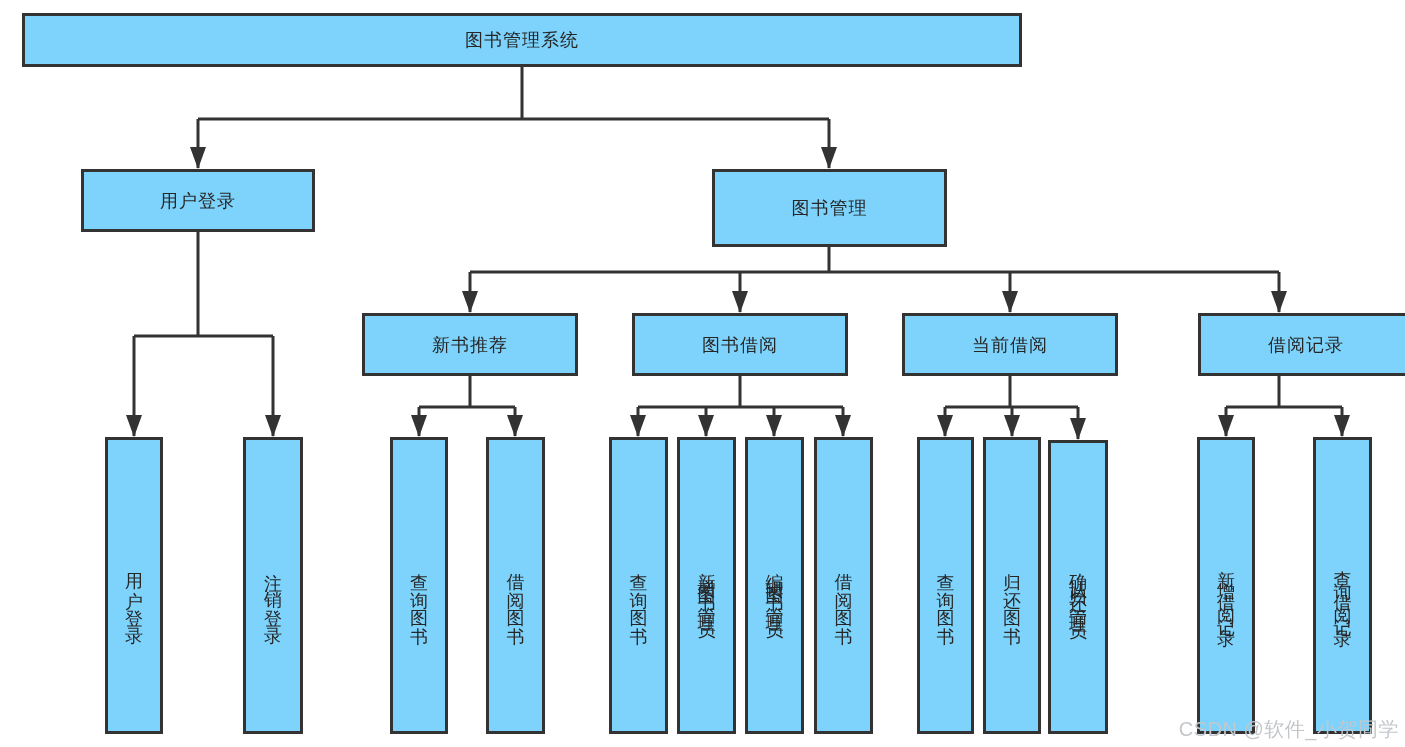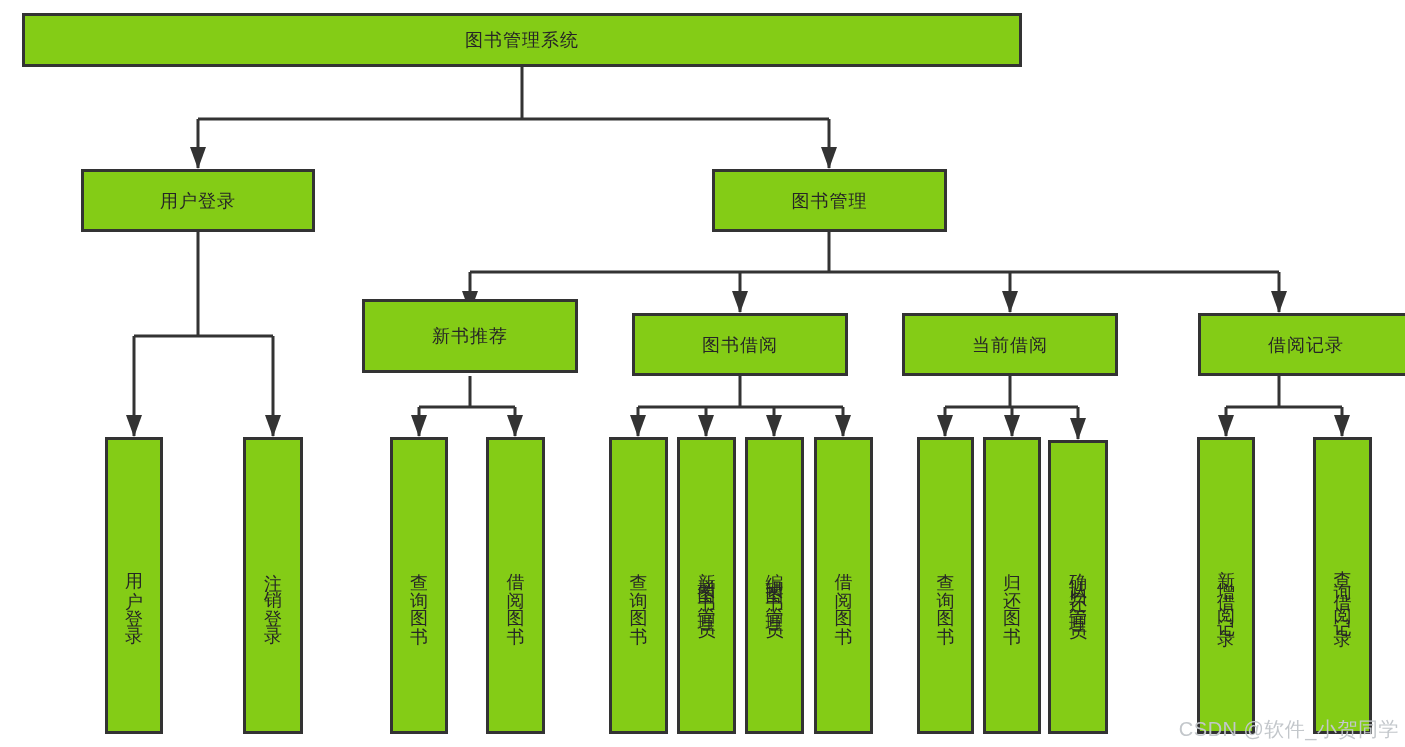--- a/index.html
+++ b/index.html
@@ -19,21 +19,21 @@
     position: absolute;
     left: 0;
     top: 0;
     width: 1405px;
     height: 747px;
   }
   .node {
     position: absolute;
     box-sizing: border-box;
     border: 3px solid #333333;
-    background: #84cc16;
+    background: #7dd3fc;
     display: flex;
     align-items: center;
     justify-content: center;
     color: #262626;
   }
   .node.h {
     font-size: 18px;
     letter-spacing: 1px;
   }
   .leaf .v {
@@ -101,25 +101,25 @@
     </g>
   </svg>
 
   <div class="node h" style="left:22px; top:13px; width:1000px; height:54px;">
     <span>图书管理系统</span>
   </div>
 
   <div class="node h" style="left:81px; top:169px; width:234px; height:63px;">
     <span>用户登录</span>
   </div>
-  <div class="node h" style="left:712px; top:169px; width:235px; height:63px;">
+  <div class="node h" style="left:712px; top:169px; width:235px; height:78px;">
     <span>图书管理</span>
   </div>
 
-  <div class="node h" style="left:362px; top:299px; width:216px; height:74px;">
+  <div class="node h" style="left:362px; top:313px; width:216px; height:63px;">
     <span>新书推荐</span>
   </div>
   <div class="node h" style="left:902px; top:313px; width:216px; height:63px;">
     <span>当前借阅</span>
   </div>
   <div class="node h" style="left:632px; top:313px; width:216px; height:63px;">
     <span>图书借阅</span>
   </div>
   <div class="node h" style="left:1170px; top:313px; width:216px; height:63px;margin-left:28px;">
     <span>借阅记录</span>

